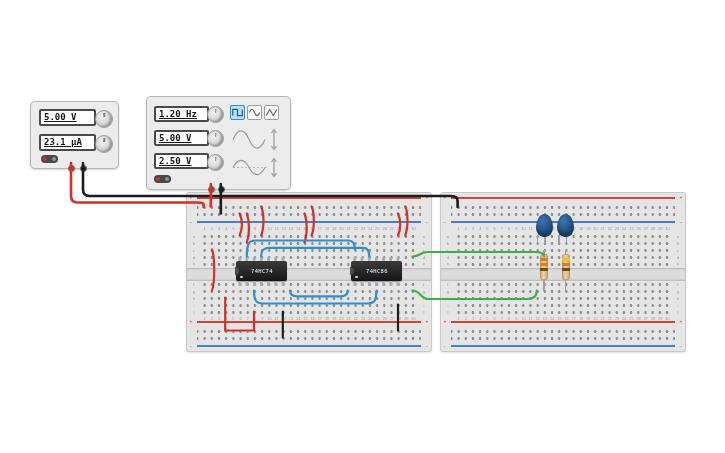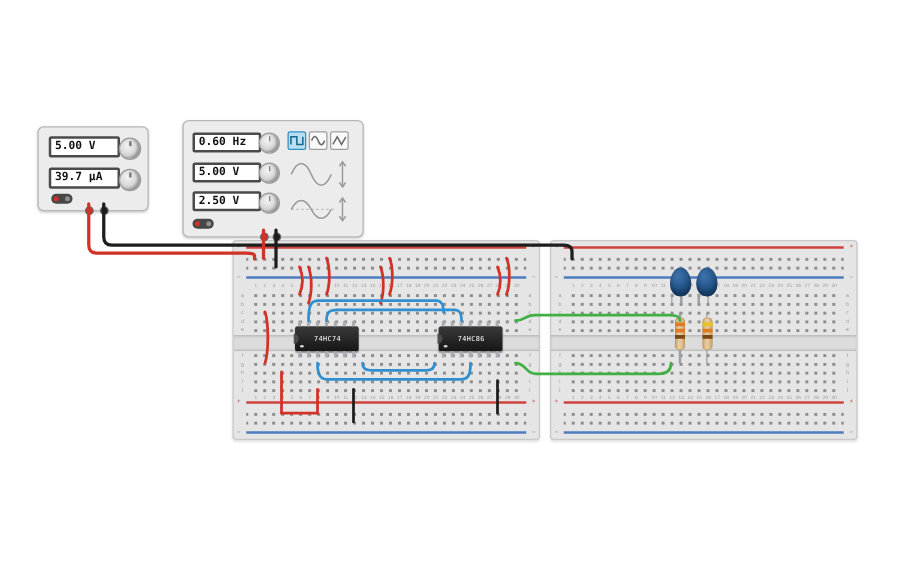--- a/index.html
+++ b/index.html
@@ -6,21 +6,21 @@
   #canvas{position:relative;width:725px;height:453px;background:#fff;overflow:hidden;}
 
   
   .device{position:absolute;background:#ececec;border:1px solid #b6b6b6;border-radius:5px;
           box-shadow:0 1px 2px rgba(0,0,0,.18);z-index:5;}
   #power-supply{left:30px;top:101px;width:87px;height:66px;}
   #function-generator{left:146px;top:96px;width:143px;height:92px;}
 
   .lcd{position:absolute;background:#fff;border:2px solid #4a4a4a;border-radius:2px;
        font:bold 9px "DejaVu Sans Mono",monospace;color:#111;line-height:13px;padding-left:3px;
-       white-space:nowrap;overflow:hidden;}
+       white-space:nowrap;overflow:hidden;text-decoration:underline;}
   #power-supply .lcd{left:8px;width:50px;height:13px;}
   .lcd-v{top:7px}.lcd-c{top:32px}
   #function-generator .lcd{left:7px;width:48px;height:12px;}
   .lcd-f{top:9px}.lcd-a{top:33px}.lcd-o{top:56px}
 
   .knob{position:absolute;border-radius:50%;border:1px solid #9a9a9a;
         background:radial-gradient(circle at 40% 35%,#f4f4f4,#c9c9c9 75%);
         box-shadow:inset -2px -1px 2px rgba(0,0,0,.28);}
   .knob::after{content:"";position:absolute;left:50%;top:1.5px;width:1.5px;height:4px;background:#7d7d7d;transform:translateX(-50%);}
   #power-supply .knob{width:16px;height:16px;left:64px;}
@@ -133,29 +133,29 @@
   #wire-layer{position:absolute;left:0;top:0;z-index:40;pointer-events:none;}
 </style>
 </head>
 <body>
 
 <div id="canvas">
 
   <div class="device" id="power-supply">
     <div class="lcd lcd-v"><span>5.00 V</span></div>
     <div class="knob knob-v"></div>
-    <div class="lcd lcd-c"><span>39.7 µA</span></div>
+    <div class="lcd lcd-c"><span>23.1 µA</span></div>
     <div class="knob knob-c"></div>
     <div class="pswitch"></div>
     <div class="terminal term-pos"></div>
     <div class="terminal term-neg"></div>
   </div>
 
   <div class="device" id="function-generator">
-    <div class="lcd lcd-f"><span>0.60 Hz</span></div>
+    <div class="lcd lcd-f"><span>1.20 Hz</span></div>
     <div class="knob knob-f"></div>
     <div class="lcd lcd-a"><span>5.00 V</span></div>
     <div class="knob knob-a"></div>
     <div class="lcd lcd-o"><span>2.50 V</span></div>
     <div class="knob knob-o"></div>
 
     <button class="wavebtn wb-square selected" title="square">
       <svg width="13" height="13" viewBox="0 0 15 15">
           <path d="M2,11 L2,4 L7.5,4 L7.5,11 L13,11 L13,4" fill="none" stroke="currentColor" stroke-width="1.4"></path>
         </svg>

